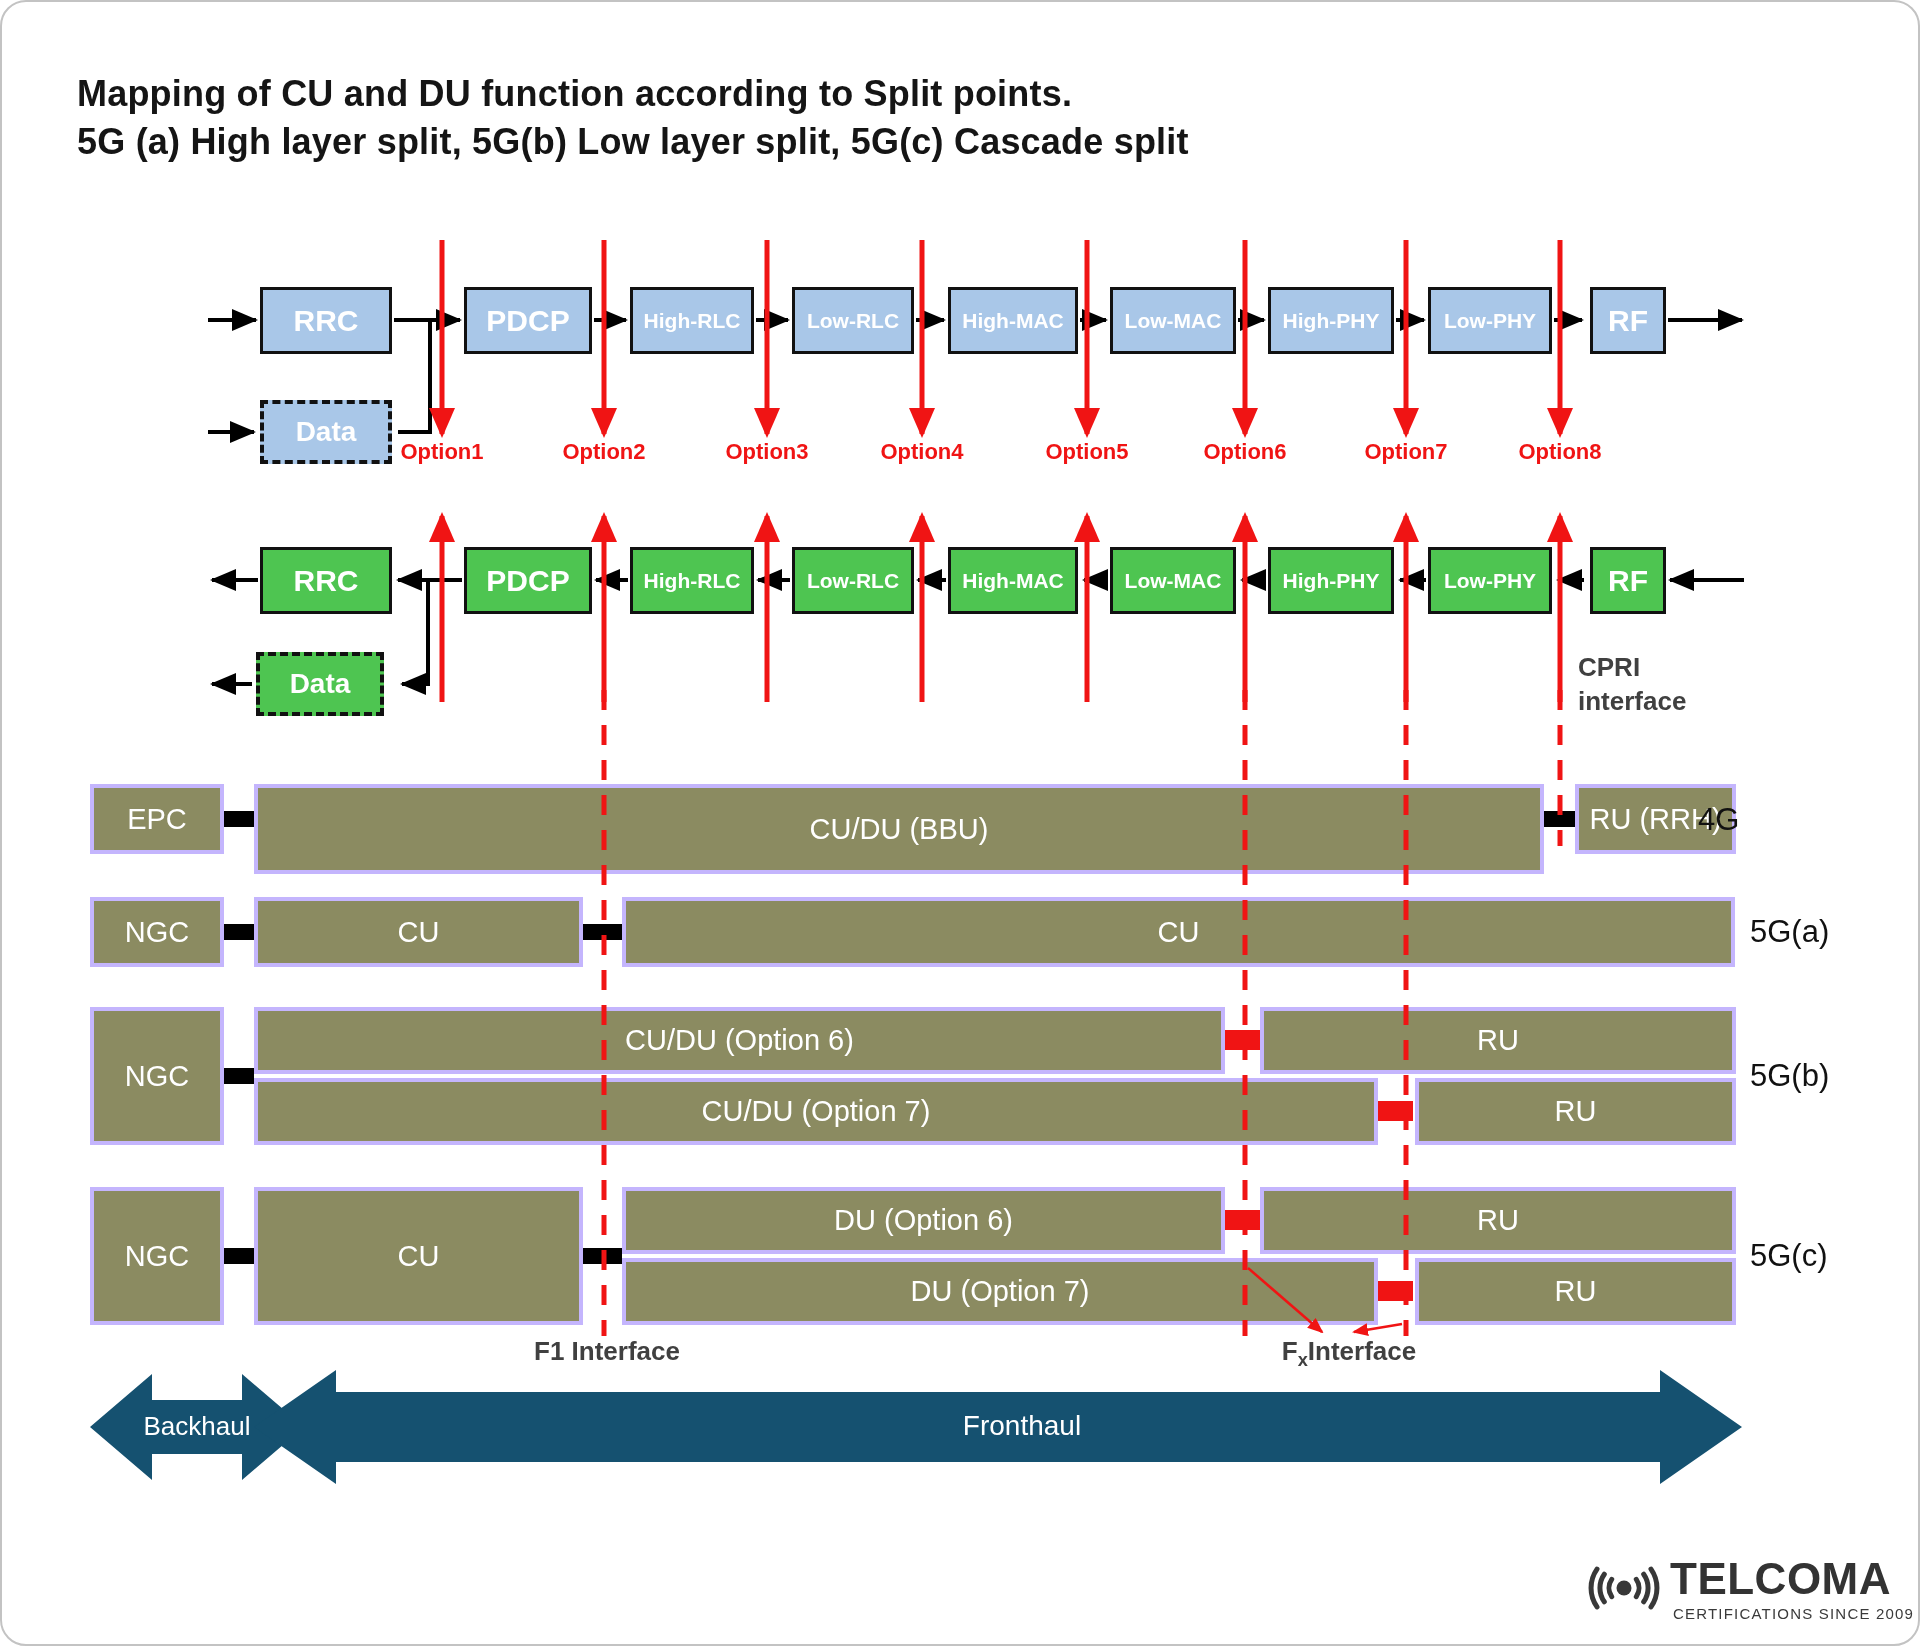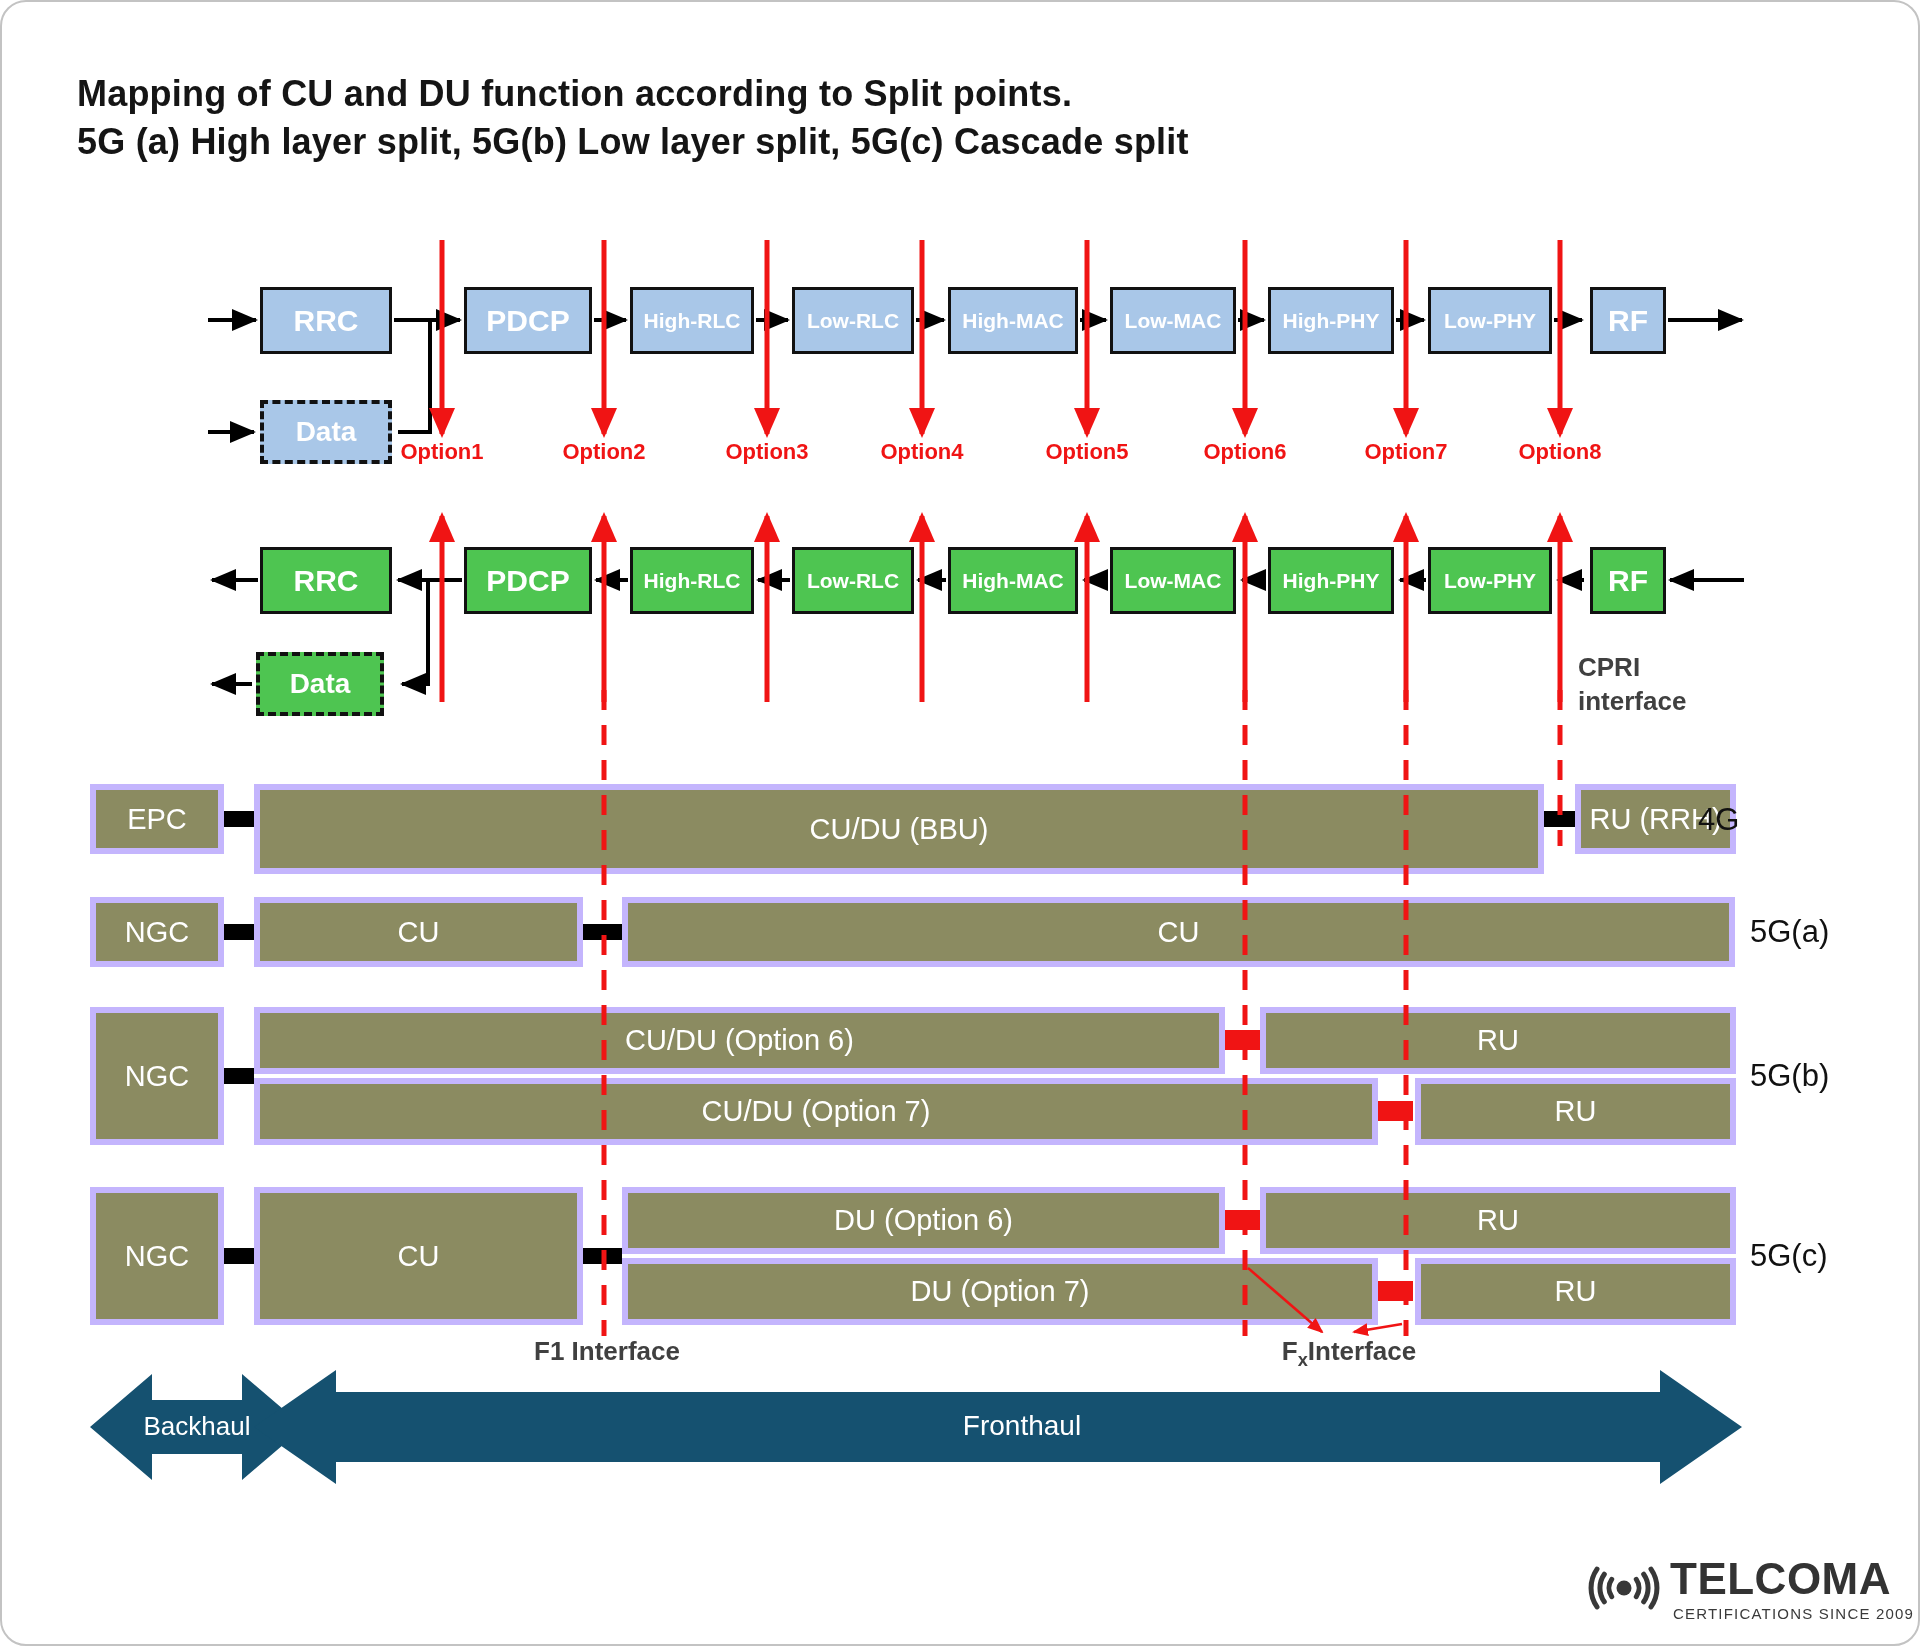--- a/index.html
+++ b/index.html
@@ -11,21 +11,21 @@
   .pbox{position:absolute;height:67px;border:3px solid #111;box-sizing:border-box;
         display:flex;align-items:center;justify-content:center;color:#fff;font-weight:700;}
   .blue{background:#a9c7e8;}
   .green{background:#4ec551;}
   .lg{font-size:30px;}
   .sm{font-size:21px;}
   .databox{position:absolute;height:64px;border:4px dashed #111;box-sizing:border-box;
         display:flex;align-items:center;justify-content:center;color:#fff;font-weight:700;font-size:28px;}
   .optlabel{position:absolute;top:437px;width:150px;text-align:center;color:#f01414;font-size:22px;font-weight:600;}
   
-  .bar{position:absolute;background:#8b8b61;border:6px solid #c4b5fd;box-sizing:border-box;
+  .bar{position:absolute;background:#8b8b61;border:4px solid #c4b5fd;box-sizing:border-box;
        display:flex;align-items:center;justify-content:center;color:#fff;font-size:29px;font-weight:500;z-index:2;}
   .conn{position:absolute;background:#000;height:16px;z-index:1;}
   .rconn{position:absolute;background:#f01414;width:35px;height:20px;z-index:6;}
   .rowlabel{position:absolute;width:120px;color:#111;font-size:31px;font-weight:500;z-index:2;}
   .iface{position:absolute;color:#404040;font-size:26px;font-weight:600;z-index:7;}
   .haul-label{position:absolute;color:#fff;font-weight:400;text-align:center;z-index:8;}
   .overlay{position:absolute;left:0;top:0;z-index:5;pointer-events:none;}
   .logo-text{position:absolute;left:1668px;top:1552px;color:#333;font-size:44px;font-weight:700;letter-spacing:.5px;z-index:2;}
   .logo-tag{position:absolute;left:1671px;top:1603px;color:#3a3a3a;font-size:15px;font-weight:500;letter-spacing:1.2px;z-index:2;}
   sub{font-size:70%;}

